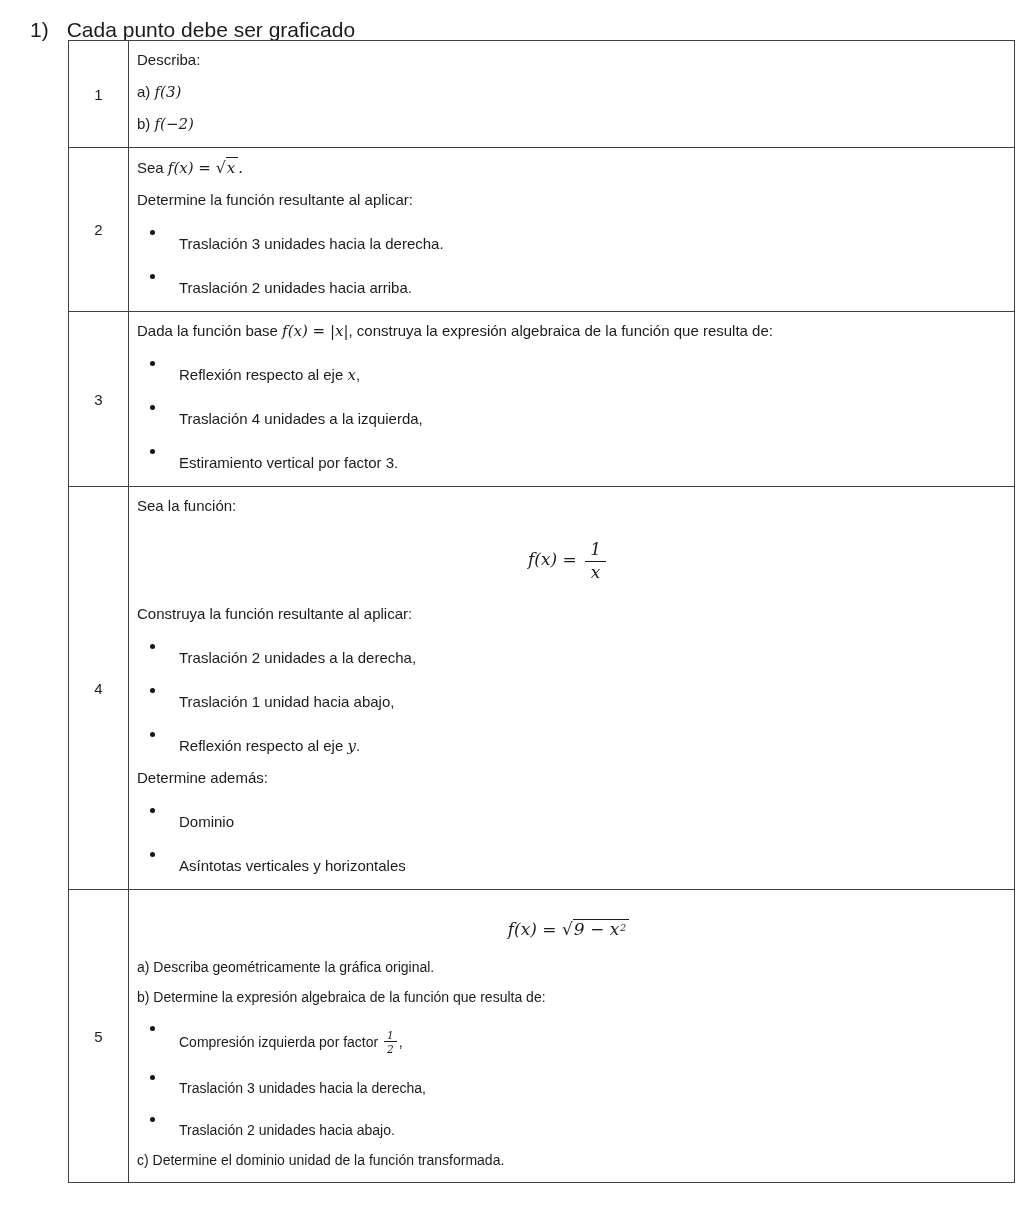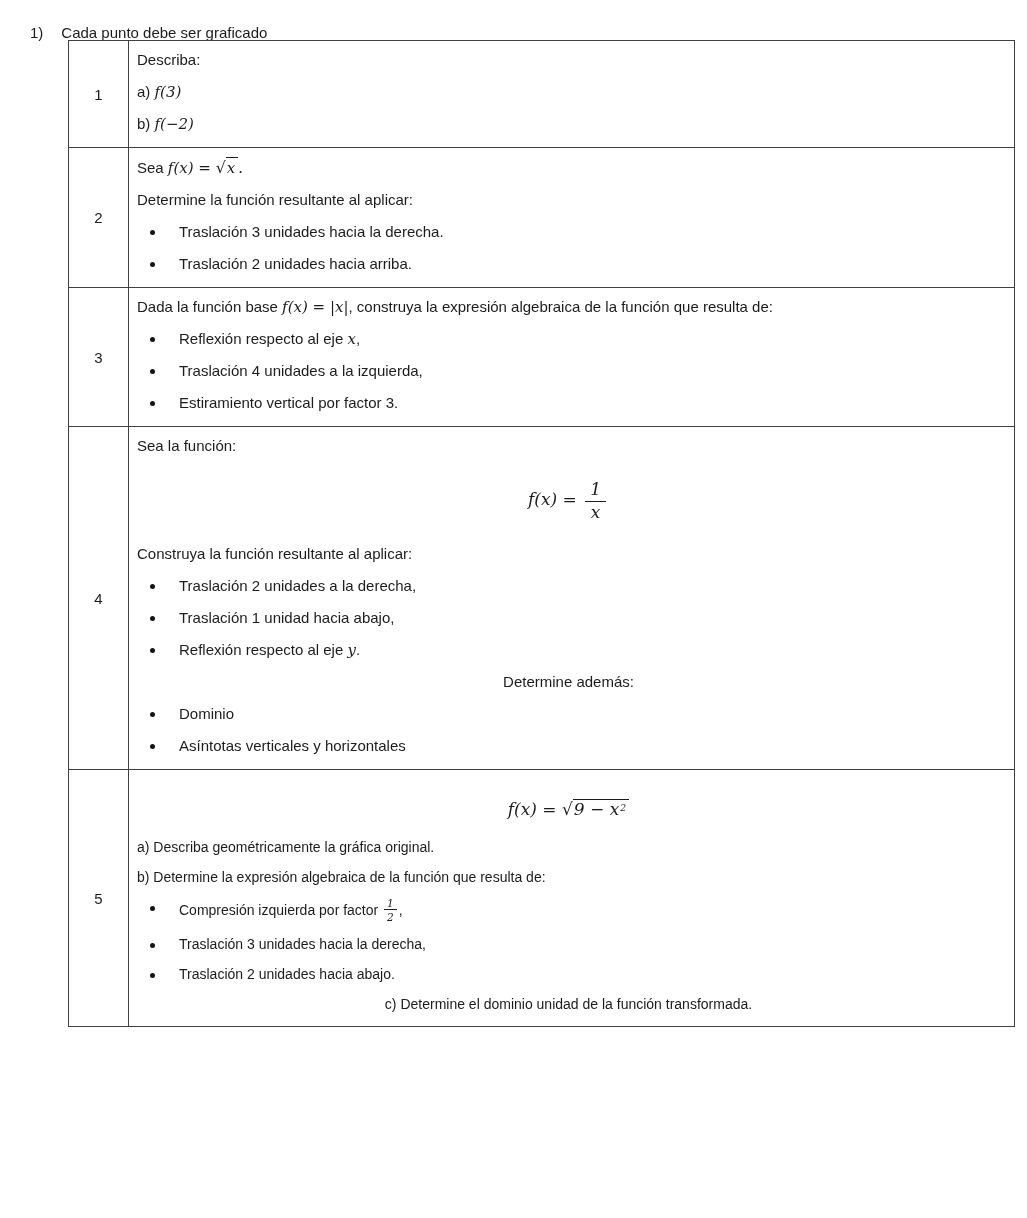--- a/index.html
+++ b/index.html
@@ -2,35 +2,35 @@
 <html lang="es"><head>
 <meta charset="utf-8">
 <title>Worksheet</title>
 <style>
   html,body{margin:0;padding:0;}
   body{
     width:1027px;height:1218px;background:#ffffff;color:#1c1c1c;
     font-family:"Liberation Sans","DejaVu Sans",sans-serif;font-size:15px;
     position:relative;overflow:hidden;
   }
-  .heading{position:absolute;top:24px;left:30px;font-size:15px;}
+  .heading{position:absolute;top:18px;left:30px;font-size:21px;}
   .hnum{display:inline-block;margin-right:18px;}
 
   .ex-table{position:absolute;top:40px;left:68px;width:945px;border:1px solid #404040;background:#fff;}
   .ex-row{display:flex;border-bottom:1px solid #404040;}
   .ex-row:last-child{border-bottom:none;}
   .num-cell{flex:0 0 59px;border-right:1px solid #404040;display:flex;align-items:center;justify-content:center;font-size:15px;}
   .content-cell{flex:1;padding:9px 14px 1px 8px;}
 
   .line{line-height:20px;margin-bottom:12px;}
   .bullet{display:flex;align-items:flex-start;padding-left:13px;}
   .dot{flex:0 0 5px;width:5px;height:5px;border-radius:50%;background:#151515;margin-top:8px;}
-  .bullet-text{margin-left:24px;}
+  .bullet-text{margin-left:24px;margin-top:12px;}
   .center{text-align:center;margin:24px 0 22px;}
-  .gap{margin-top:4px;text-align:center;}
+  .gap{margin-top:4px;}
 
   .seg-math{font-family:"DejaVu Serif","Liberation Serif",serif;font-style:italic;}
   .seg-sup{font-family:"DejaVu Serif","Liberation Serif",serif;font-style:italic;
     font-size:0.66em;position:relative;top:-0.45em;margin-left:1px;line-height:0;vertical-align:baseline;}
   .sqrt{white-space:nowrap;display:inline-block;}
   .radical{font-family:"DejaVu Serif","Liberation Serif",serif;font-style:normal;font-size:1.05em;}
   .vinculum{display:inline-block;border-top:1.4px solid #1c1c1c;padding:0 3px 0 1px;}
   .frac{display:inline-flex;flex-direction:column;text-align:center;vertical-align:middle;margin:0 3px;}
   .frac-n{border-bottom:1.4px solid #1c1c1c;padding:0 5px 1px;line-height:1.15;}
   .frac-d{padding-top:1px;line-height:1.15;}

